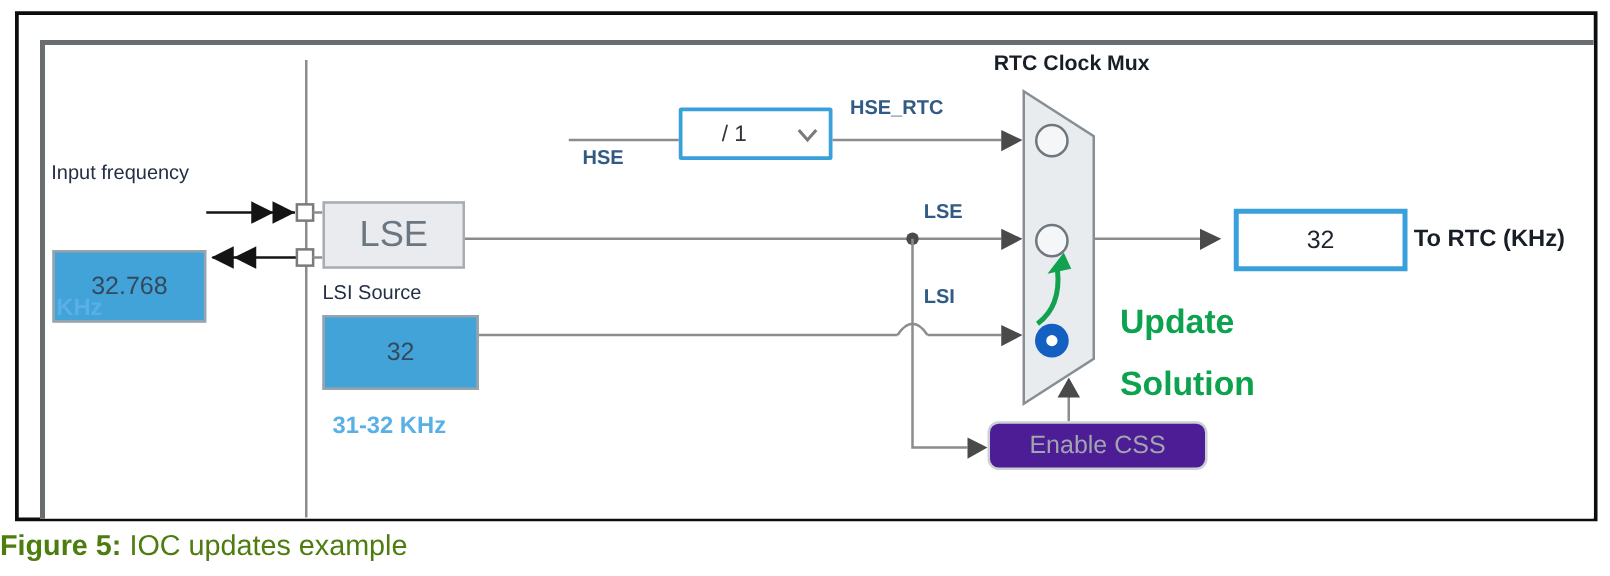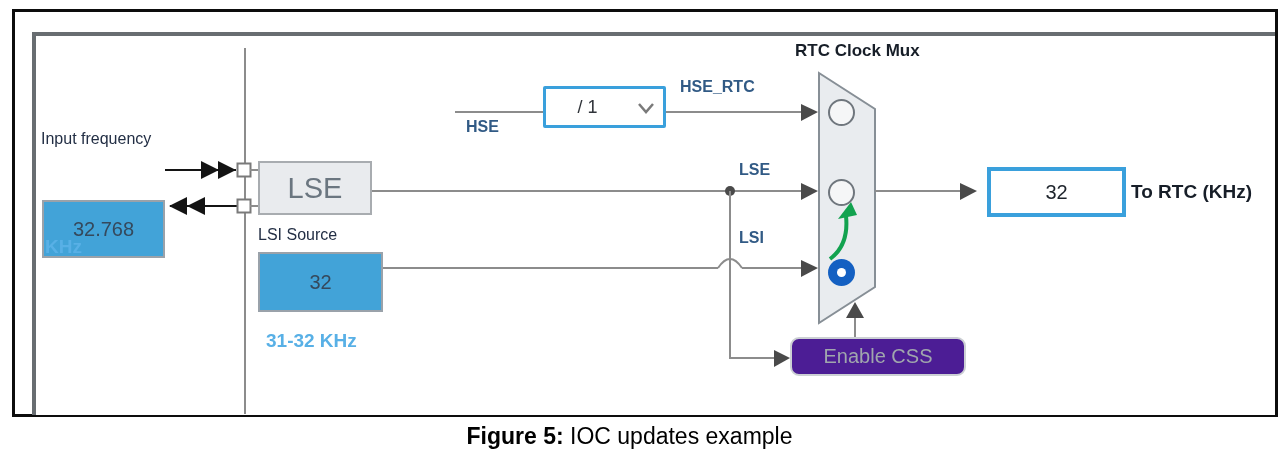--- a/index.html
+++ b/index.html
@@ -103,22 +103,21 @@
     background: #4c1d95;
     border: 2px solid #ccd0d4;
     border-radius: 9px;
     color: #a0a6ad; font-size: 20px;
     display: flex; align-items: center; justify-content: center;
     cursor: default;
   }
   .caption {
     position: absolute;
     left: 0; top: 423px; width: 1259px;
-    text-align: center;
-    font-size: 23px; color: #000000;
+    font-size: 23px; color: #4d7c0f;
   }
   .caption .cap-label { font-weight: bold; }
 </style>
 </head>
 <body>
 
 <div class="canvas">
 
   <div class="frame"></div>
   <div class="panel"></div>
@@ -190,20 +189,24 @@
   <div class="abs lbl-signal" style="left:739px; top:161px;">LSE</div>
   <div class="abs lbl-signal" style="left:739px; top:229px;">LSI</div>
 
   <div class="radio" style="left:828px; top:99px;"></div>
   <div class="radio" style="left:828px; top:179px;"></div>
   <div class="radio selected" style="left:828px; top:259px;"></div>
 
   <div class="abs output-box">32</div>
   <div class="abs to-rtc">To RTC (KHz)</div>
 
+  <div class="abs annotation">
+    <div>Update</div>
+    <div>Solution</div>
+  </div>
 
   <div class="abs enable-css">Enable CSS</div>
 
   <div class="caption">
     <span class="cap-label">Figure 5:</span><span> IOC updates example</span>
   </div>
 
 </div>
 
 </body></html>

